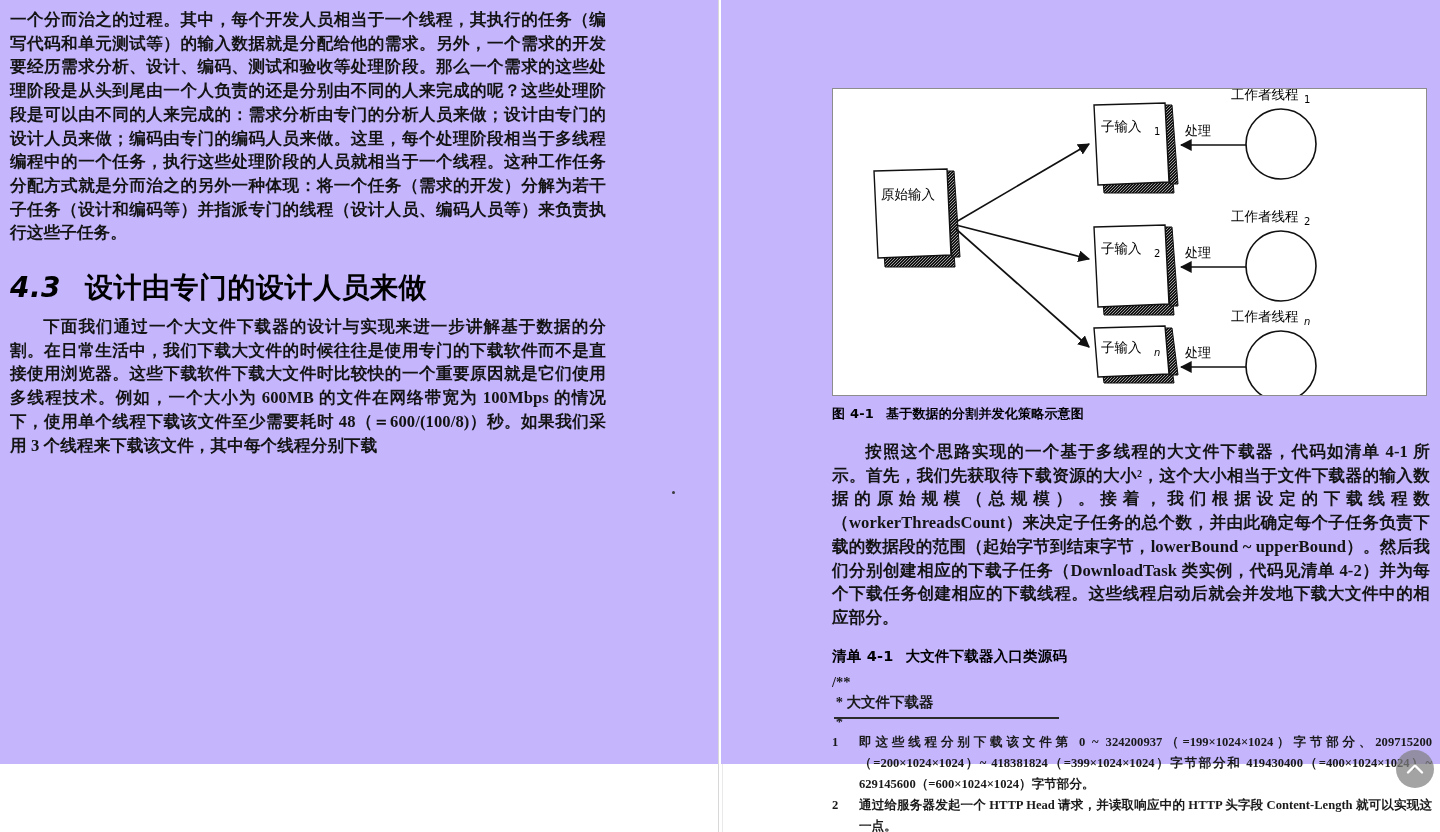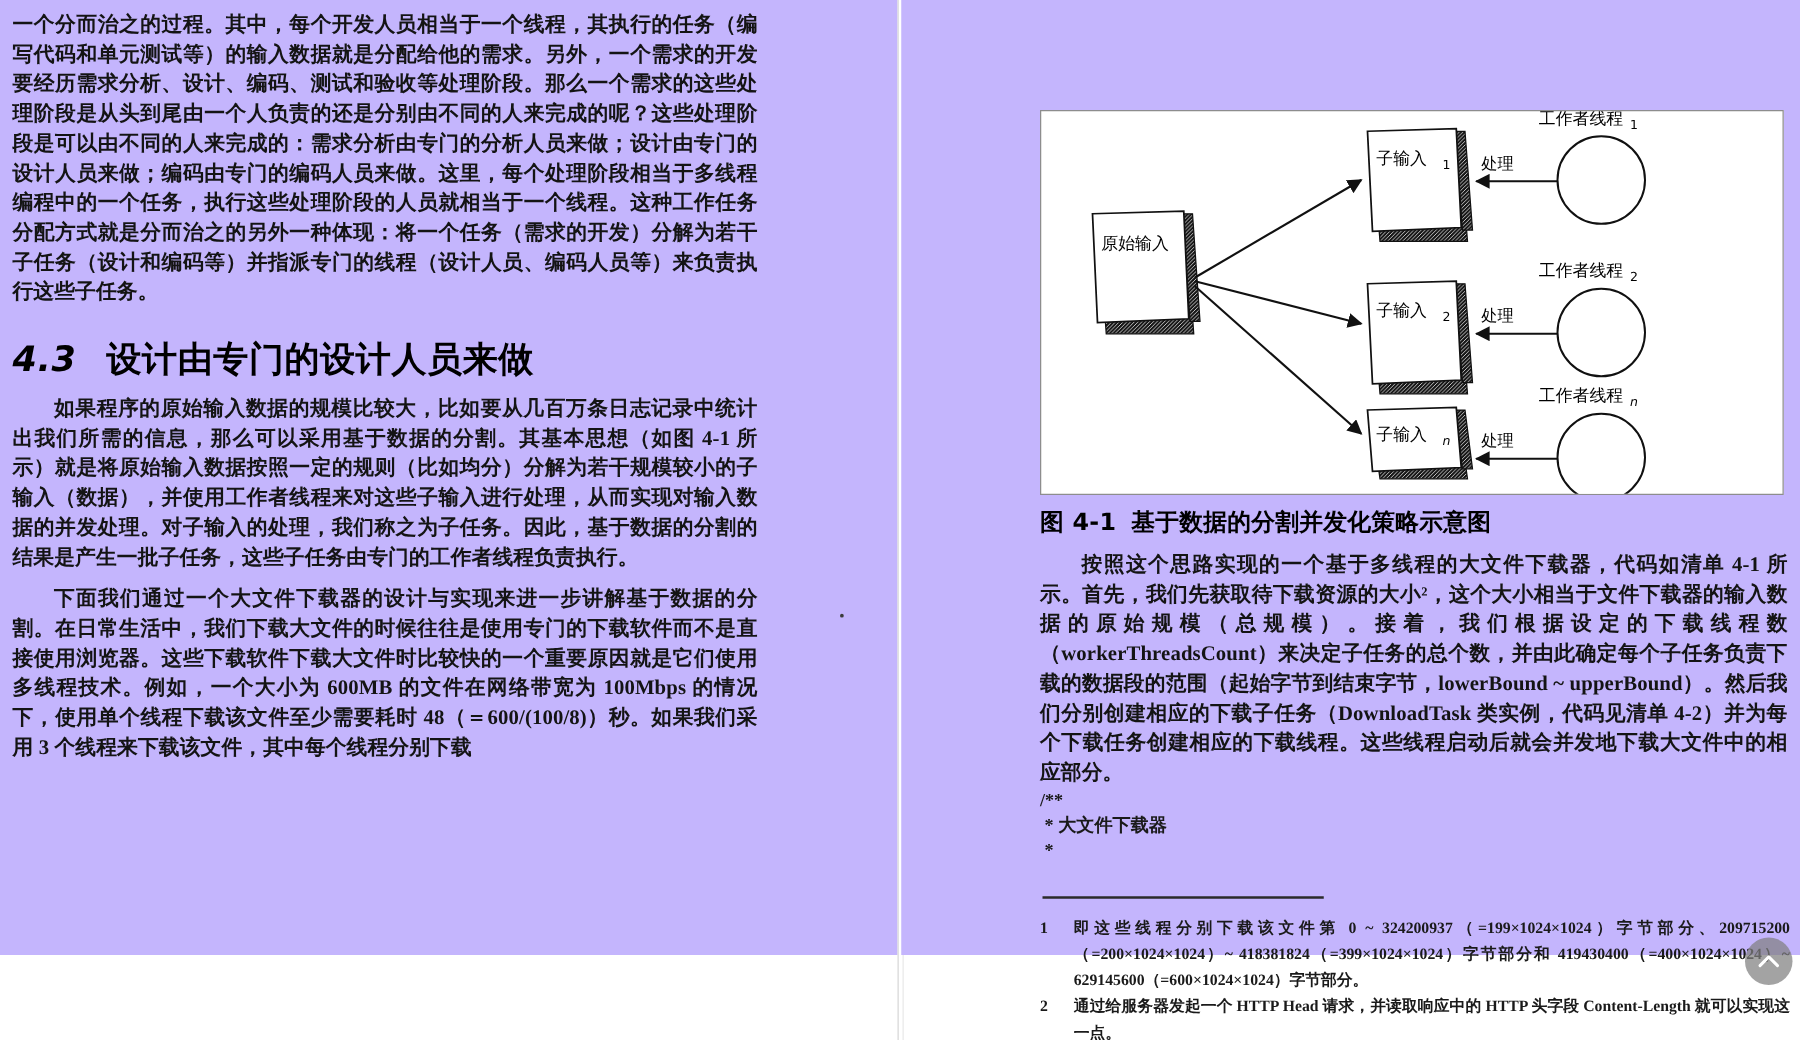--- a/index.html
+++ b/index.html
@@ -95,21 +95,21 @@
     background: #fff;
   }
   .figure-box svg { display: block; }
 
   .fig-caption {
     position: absolute;
     left: 111px;
     top: 405px;
     font-family: "DejaVu Sans", "Liberation Sans", sans-serif;
     font-weight: 700;
-    font-size: 19px;
+    font-size: 13px;
     color: #000;
     letter-spacing: 0.2px;
     white-space: nowrap;
   }
   .fig-caption .cap-num { margin-right: 12px; }
 
   .body-after-fig {
     position: absolute;
     left: 111px;
     top: 440px;
@@ -204,21 +204,20 @@
   <div class="page page-left">
     <div class="col-inner-left">
 
       <p class="para">一个分而治之的过程。其中，每个开发人员相当于一个线程，其执行的任务（编写代码和单元测试等）的输入数据就是分配给他的需求。另外，一个需求的开发要经历需求分析、设计、编码、测试和验收等处理阶段。那么一个需求的这些处理阶段是从头到尾由一个人负责的还是分别由不同的人来完成的呢？这些处理阶段是可以由不同的人来完成的：需求分析由专门的分析人员来做；设计由专门的设计人员来做；编码由专门的编码人员来做。这里，每个处理阶段相当于多线程编程中的一个任务，执行这些处理阶段的人员就相当于一个线程。这种工作任务分配方式就是分而治之的另外一种体现：将一个任务（需求的开发）分解为若干子任务（设计和编码等）并指派专门的线程（设计人员、编码人员等）来负责执行这些子任务。</p>
 
 
       <h2 class="section-head">
         <span class="num">4.3</span><span>设计由专门的设计人员来做</span>
       </h2>
 
-      <p class="para indent">如果程序的原始输入数据的规模比较大，比如要从几百万条日志记录中统计出我们所需的信息，那么可以采用基于数据的分割。其基本思想（如图 4-1 所示）就是将原始输入数据按照一定的规则（比如均分）分解为若干规模较小的子输入（数据），并使用工作者线程来对这些子输入进行处理，从而实现对输入数据的并发处理。对子输入的处理，我们称之为子任务。因此，基于数据的分割的结果是产生一批子任务，这些子任务由专门的工作者线程负责执行。</p>
 
       <p class="para indent gap-top">下面我们通过一个大文件下载器的设计与实现来进一步讲解基于数据的分割。在日常生活中，我们下载大文件的时候往往是使用专门的下载软件而不是直接使用浏览器。这些下载软件下载大文件时比较快的一个重要原因就是它们使用多线程技术。例如，一个大小为 600MB 的文件在网络带宽为 100Mbps 的情况下，使用单个线程下载该文件至少需要耗时 48（＝600/(100/8)）秒。如果我们采用 3 个线程来下载该文件，其中每个线程分别下载</p>
 
     </div>
   </div>
 
   <div class="gutter"></div>
 
   <div class="speck" style="left:762px; top:331px; width:3px; height:3px;"></div>
   <div class="speck" style="left:672px; top:491px; width:3px; height:3px;"></div>
@@ -301,20 +300,23 @@
       </svg>
     </div>
 
     <div class="fig-caption">
       <span class="cap-num">图 4-1</span><span>基于数据的分割并发化策略示意图</span>
     </div>
 
     <div class="body-after-fig">
       <p class="para indent">按照这个思路实现的一个基于多线程的大文件下载器，代码如清单 4-1 所示。首先，我们先获取待下载资源的大小²，这个大小相当于文件下载器的输入数据的原始规模（总规模）。接着，我们根据设定的下载线程数（workerThreadsCount）来决定子任务的总个数，并由此确定每个子任务负责下载的数据段的范围（起始字节到结束字节，lowerBound ~ upperBound）。然后我们分别创建相应的下载子任务（DownloadTask 类实例，代码见清单 4-2）并为每个下载任务创建相应的下载线程。这些线程启动后就会并发地下载大文件中的相应部分。</p>
 
+      <div class="listing-head">
+        <span class="cap-num">清单 4-1</span><span>大文件下载器入口类源码</span>
+      </div>
 
       <pre class="code">/**
  * 大文件下载器
  *</pre>
     </div>
 
     <div class="footnote-rule"></div>
 
     <div class="footnotes">
       <div class="fn-item">

